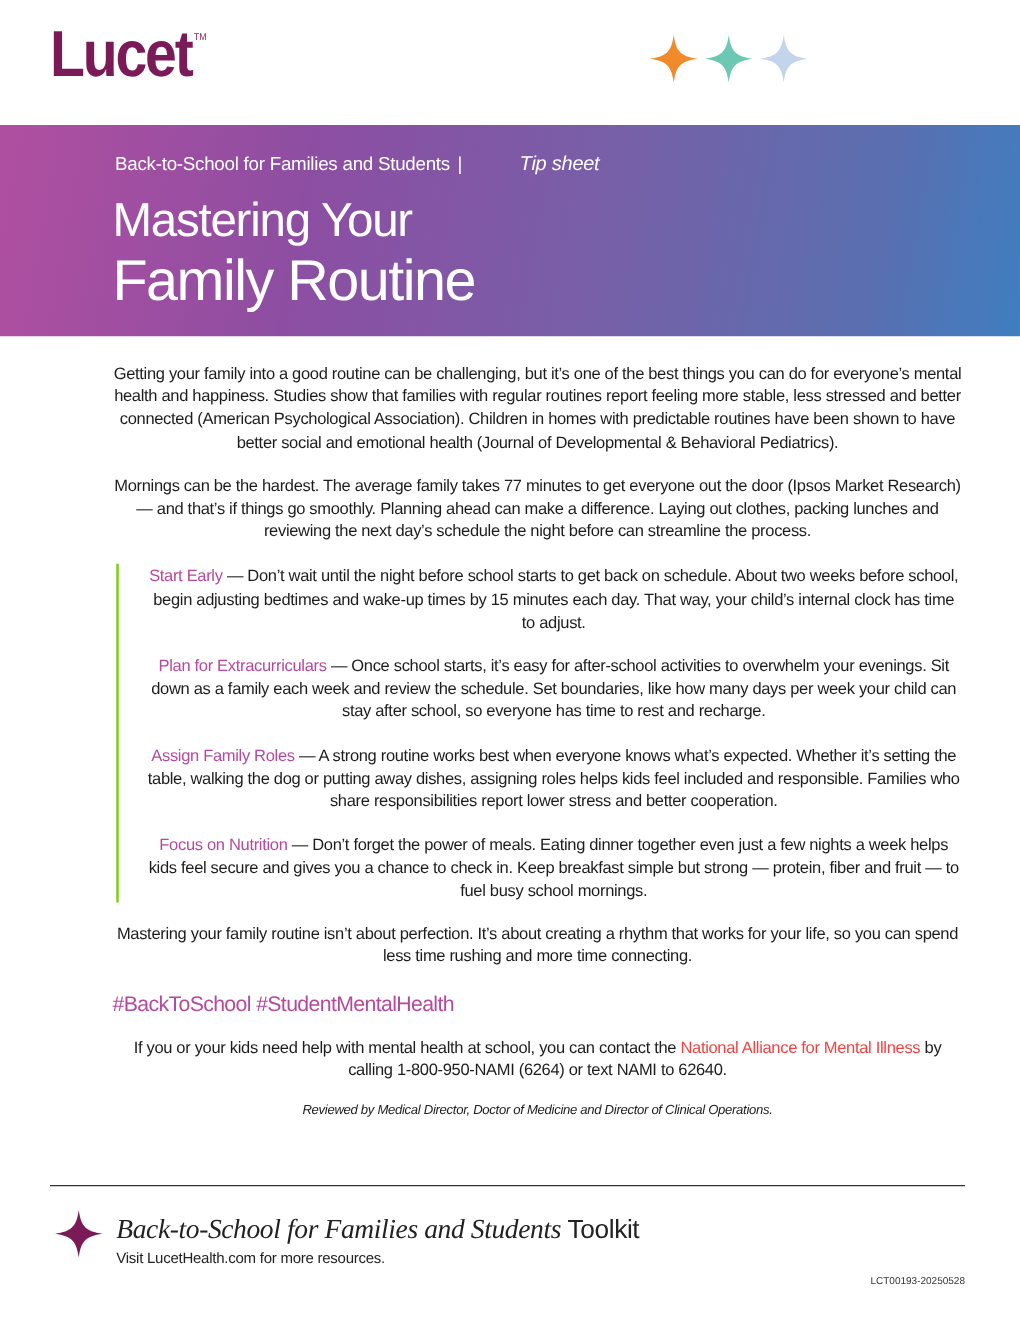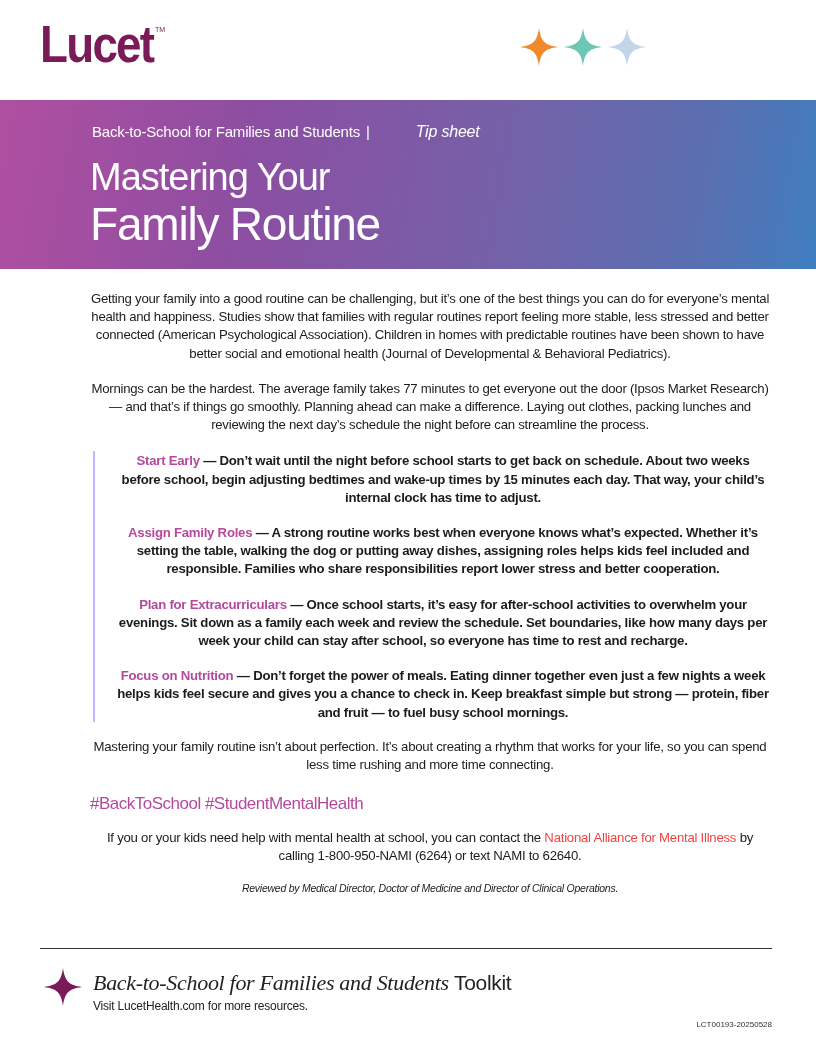--- a/index.html
+++ b/index.html
@@ -16,21 +16,21 @@
       background: linear-gradient(100deg, #b04fa0 0%, #8d4ea2 30%, #7660a8 60%, #5a6fb0 85%, #3f7ec0 100%); }
     .banner .kicker { position: absolute; left: 92px; top: 23px; font-size: 15px; color: #ffffff; letter-spacing: -0.2px; }
     .banner .kicker .sep { margin: 0 6px; }
     .banner .kicker em { font-family: Liberation Sans, sans-serif; font-style: italic; font-size: 16px; margin-left: 40px; }
     .banner .title1 { position: absolute; left: 90px; top: 56px; font-size: 38px; color: #ffffff; font-weight: normal; letter-spacing: -1px; }
     .banner .title2 { position: absolute; left: 90px; top: 97px; font-size: 46px; color: #ffffff; font-weight: normal; letter-spacing: -1.2px; }
 
     .content { position: absolute; left: 90px; top: 290px; width: 680px; font-size: 13.2px; line-height: 18.2px; letter-spacing: -0.25px; }
     .content p { margin-bottom: 17px; text-align: center; }
     .lead { font-weight: bold; margin-bottom: 14px !important; letter-spacing: -0.3px; }
-    .tips { border-left: 2px solid #c4b5fd; padding-left: 21px; margin-left: 3px; margin-bottom: 16px; padding-top: 1px; font-weight: bold; }
+    .tips { border-left: 2px solid #84cc16; padding-left: 21px; margin-left: 3px; margin-bottom: 16px; padding-top: 1px; }
     .tip { margin-bottom: 17px; }
     .tip:last-child { margin-bottom: 0; }
     .tip-title { color: #b5499e; }
     .hashtags { font-size: 17px; color: #b5499e; margin: 4px 0 12px; letter-spacing: -0.5px; line-height: 26px; }
     .link { color: #ef4444; text-decoration-thickness: 1px; }
     .reviewed { font-style: italic; font-size: 10.5px; margin-top: -4px; }
 
     .rule { position: absolute; left: 40px; top: 948px; width: 732px; height: 1px; background: #333; }
     .footer-star { position: absolute; left: 44px; top: 968px; width: 38px; height: 38px; }
     .footer-title { position: absolute; left: 93px; top: 970px; font-size: 21px; color: #222; letter-spacing: -0.3px; }
@@ -62,22 +62,22 @@
   </div>
   <div class="title1">Mastering Your</div>
   <div class="title2">Family Routine</div>
 </div>
 
 <div class="content">
   <p>Getting your family into a good routine can be challenging, but it’s one of the best things you can do for everyone’s mental health and happiness. Studies show that families with regular routines report feeling more stable, less stressed and better connected (American Psychological Association). Children in homes with predictable routines have been shown to have better social and emotional health (Journal of Developmental &amp; Behavioral Pediatrics).</p>
   <p>Mornings can be the hardest. The average family takes 77 minutes to get everyone out the door (Ipsos Market Research) — and that’s if things go smoothly. Planning ahead can make a difference. Laying out clothes, packing lunches and reviewing the next day’s schedule the night before can streamline the process.</p>
   <div class="tips">
     <p class="tip"><span class="tip-title">Start Early</span><span> — Don’t wait until the night before school starts to get back on schedule. About two weeks before school, begin adjusting bedtimes and wake-up times by 15 minutes each day. That way, your child’s internal clock has time to adjust.</span></p>
+    <p class="tip"><span class="tip-title">Plan for Extracurriculars</span><span> — Once school starts, it’s easy for after-school activities to overwhelm your evenings. Sit down as a family each week and review the schedule. Set boundaries, like how many days per week your child can stay after school, so everyone has time to rest and recharge.</span></p>
     <p class="tip"><span class="tip-title">Assign Family Roles</span><span> — A strong routine works best when everyone knows what’s expected. Whether it’s setting the table, walking the dog or putting away dishes, assigning roles helps kids feel included and responsible. Families who share responsibilities report lower stress and better cooperation.</span></p>
-    <p class="tip"><span class="tip-title">Plan for Extracurriculars</span><span> — Once school starts, it’s easy for after-school activities to overwhelm your evenings. Sit down as a family each week and review the schedule. Set boundaries, like how many days per week your child can stay after school, so everyone has time to rest and recharge.</span></p>
     <p class="tip"><span class="tip-title">Focus on Nutrition</span><span> — Don’t forget the power of meals. Eating dinner together even just a few nights a week helps kids feel secure and gives you a chance to check in. Keep breakfast simple but strong — protein, fiber and fruit — to fuel busy school mornings.</span></p>
   </div>
   <p>Mastering your family routine isn’t about perfection. It’s about creating a rhythm that works for your life, so you can spend less time rushing and more time connecting.</p>
   <div class="hashtags">#BackToSchool #StudentMentalHealth</div>
   <p><span>If you or your kids need help with mental health at school, you can contact the </span><a class="link">National Alliance for Mental Illness</a><span> by calling 1-800-950-NAMI (6264) or text NAMI to 62640.</span></p>
   <p class="reviewed">Reviewed by Medical Director, Doctor of Medicine and Director of Clinical Operations.</p>
 </div>
 
 <div class="rule"></div>
 <svg class="footer-star" viewBox="0 0 40 40">

